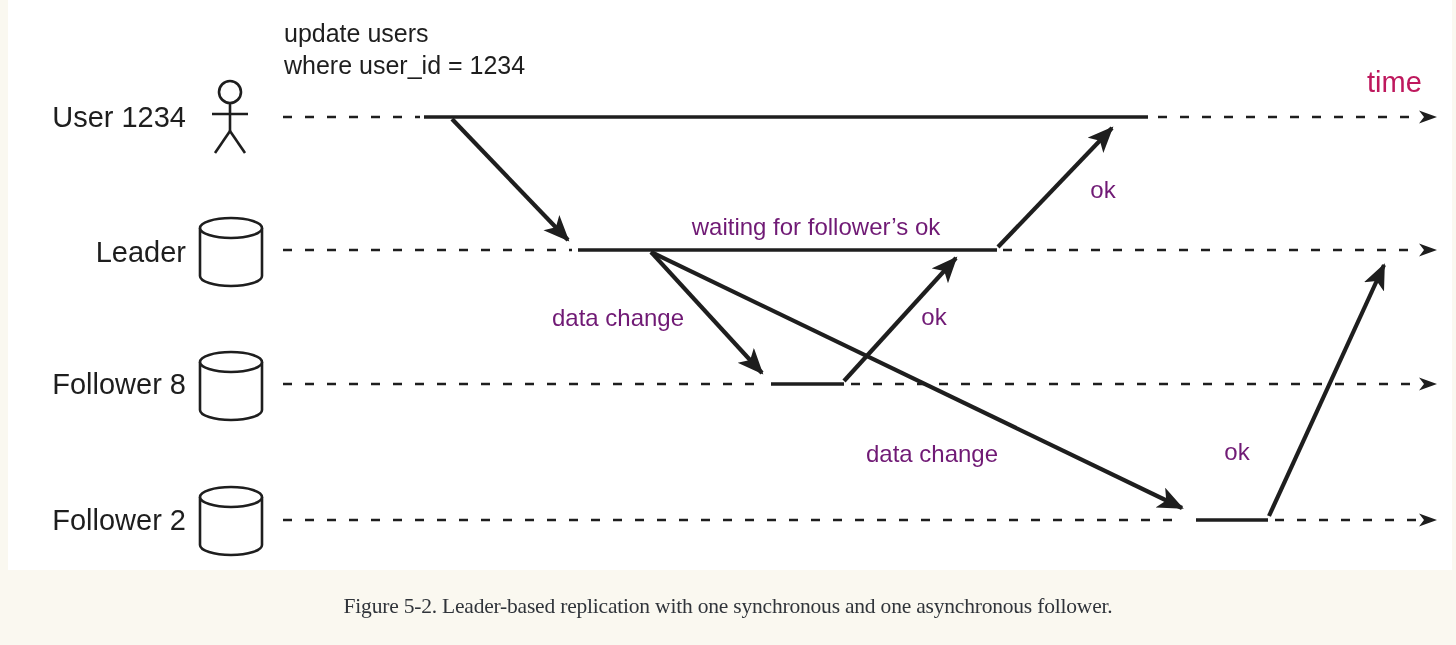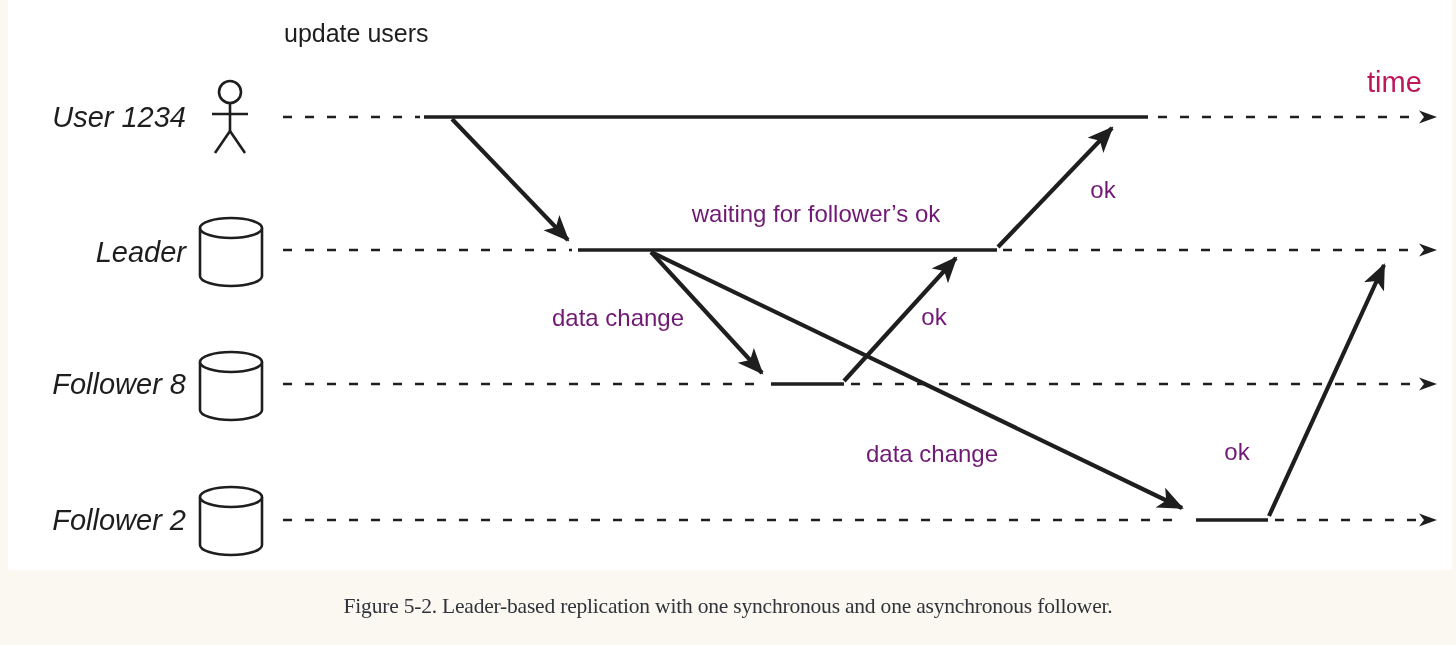--- a/index.html
+++ b/index.html
@@ -29,21 +29,20 @@
   }
   .actor {
     position: absolute;
     left: 24px;
     width: 162px;
     text-align: right;
     font-size: 29px;
     line-height: 34px;
     white-space: nowrap;
     color: #1e1e1e;
-    font-style: italic;
   }
   .query {
     position: absolute;
     left: 284px; top: 4px;
     font-size: 25px;
     line-height: 31.5px;
     white-space: nowrap;
     color: #1e1e1e;
     margin-top: 14px;
   }
@@ -130,29 +129,30 @@
   </g>
 
   <g class="ink" stroke-width="2.6">
     <path d="M200 497 V545 A31 10 0 0 0 262 545 V497" fill="#fff"></path>
     <ellipse cx="231" cy="497" rx="31" ry="10" fill="#fff"></ellipse>
   </g>
 </svg>
 
 <div class="query">
   <div>update users</div>
+  <div>where user_id = 1234</div>
 </div>
 
 <div class="time">time</div>
 
 <div class="actor" style="top:100px">User 1234</div>
 <div class="actor" style="top:235px">Leader</div>
 <div class="actor" style="top:367px">Follower 8</div>
 <div class="actor" style="top:503px">Follower 2</div>
 
-<div class="lbl" style="left:816px; top:214px">waiting for follower’s ok</div>
+<div class="lbl" style="left:816px; top:227px">waiting for follower’s ok</div>
 <div class="lbl" style="left:618px; top:318px">data change</div>
 <div class="lbl" style="left:934px; top:317px">ok</div>
 <div class="lbl" style="left:1103px; top:190px">ok</div>
 <div class="lbl" style="left:932px; top:454px">data change</div>
 <div class="lbl" style="left:1237px; top:452px">ok</div>
 
 <div class="caption">Figure 5-2. Leader-based replication with one synchronous and one asynchronous follower.</div>
 
 </body></html>

